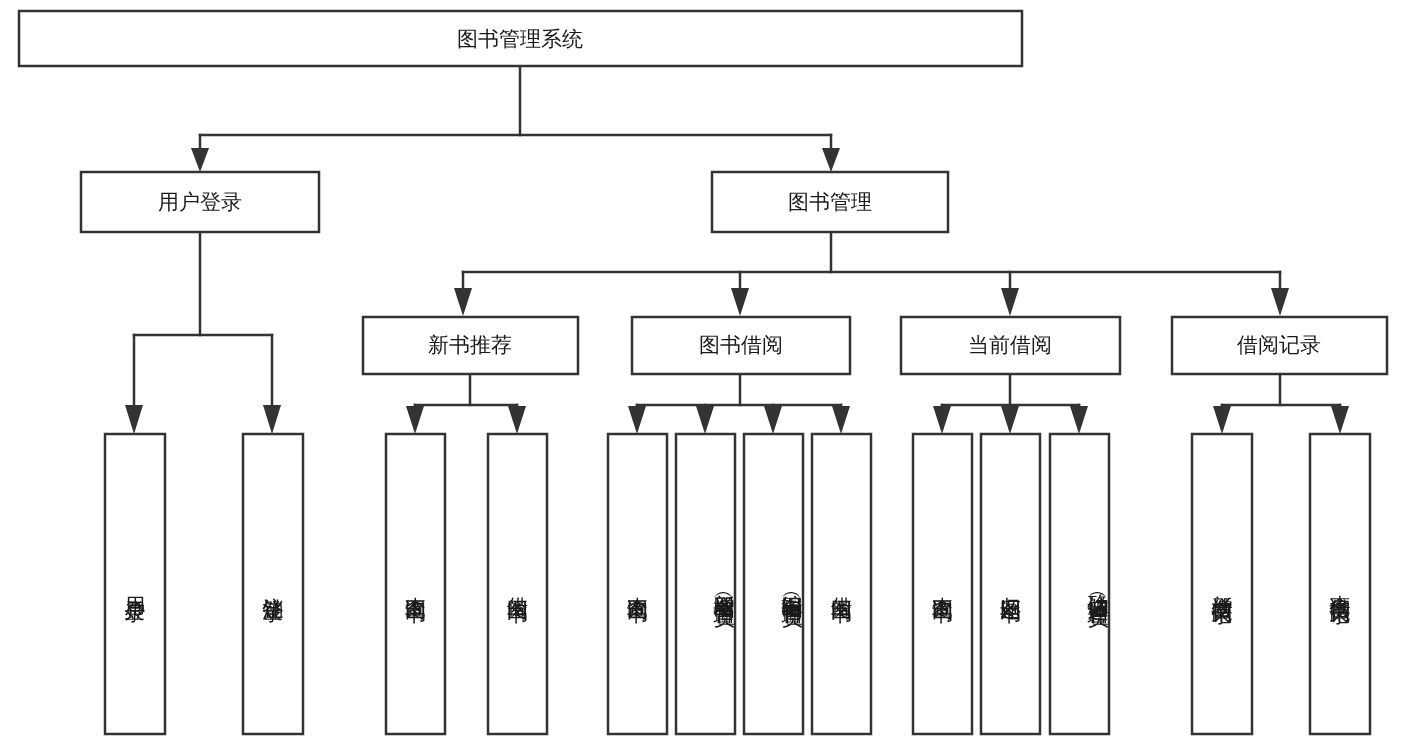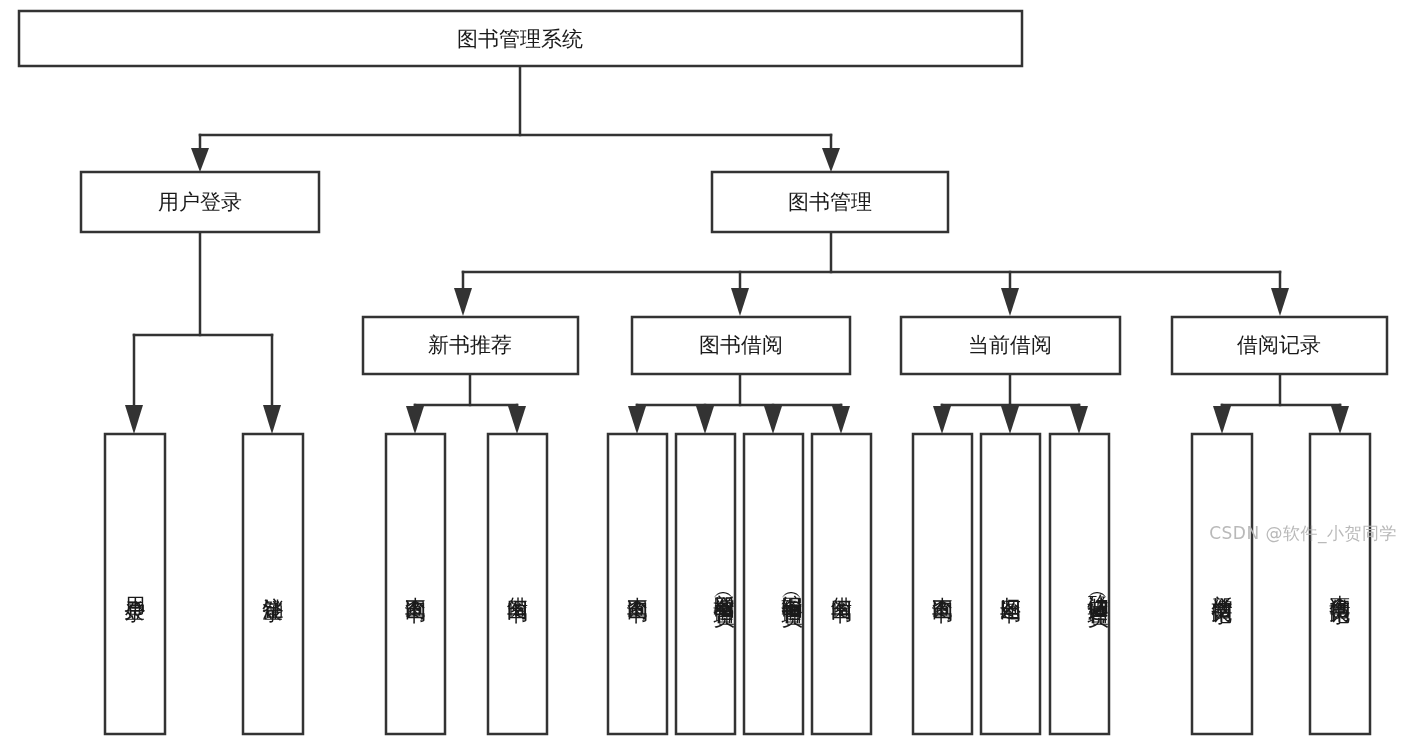--- a/index.html
+++ b/index.html
@@ -218,14 +218,13 @@
   <div class="leaf-label" style="left: 744px; top: 440px; width: 59px; height: 292px; align-items: flex-start; display: flex; justify-content: center;">编辑图书（管理员）</div>
   <div class="leaf-label" style="left: 812px; top: 434px; width: 59px; height: 300px; display: flex; justify-content: center; align-items: center;">借阅图书</div>
 
   <div class="leaf-label" style="left: 913px; top: 434px; width: 59px; height: 300px; display: flex; justify-content: center; align-items: center;">查询图书</div>
   <div class="leaf-label" style="left: 981px; top: 434px; width: 59px; height: 300px; display: flex; justify-content: center; align-items: center;">归还图书</div>
   <div class="leaf-label" style="left: 1050px; top: 440px; width: 59px; height: 292px; align-items: flex-start; display: flex; justify-content: center;">确认归还（管理员）</div>
 
   <div class="leaf-label" style="left: 1192px; top: 434px; width: 60px; height: 300px; display: flex; justify-content: center; align-items: center;">新增借阅记录</div>
   <div class="leaf-label" style="left: 1310px; top: 434px; width: 60px; height: 300px; display: flex; justify-content: center; align-items: center;">查询借阅记录</div>
 
-  <div class="watermark">CSDN @软件_小贺同学</div>
 </div>
 
 </body></html>

